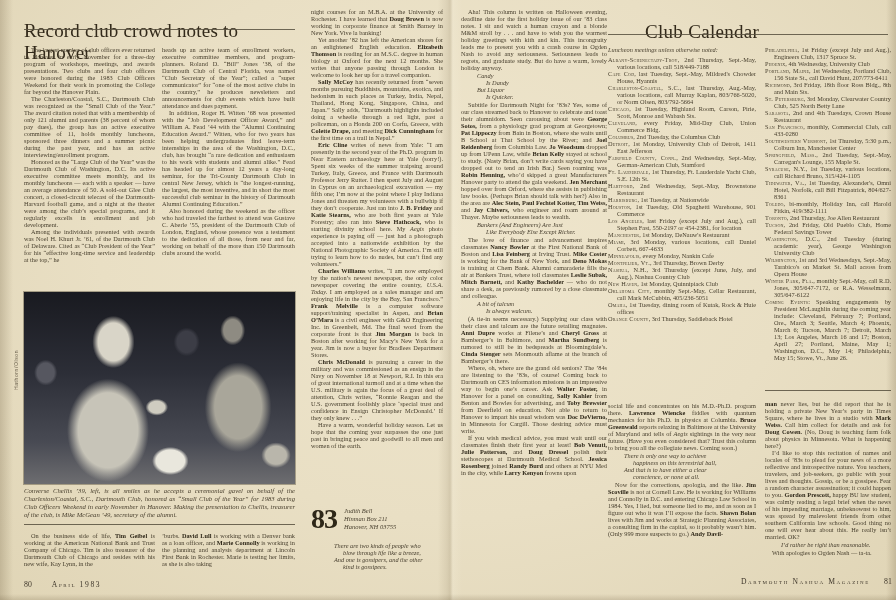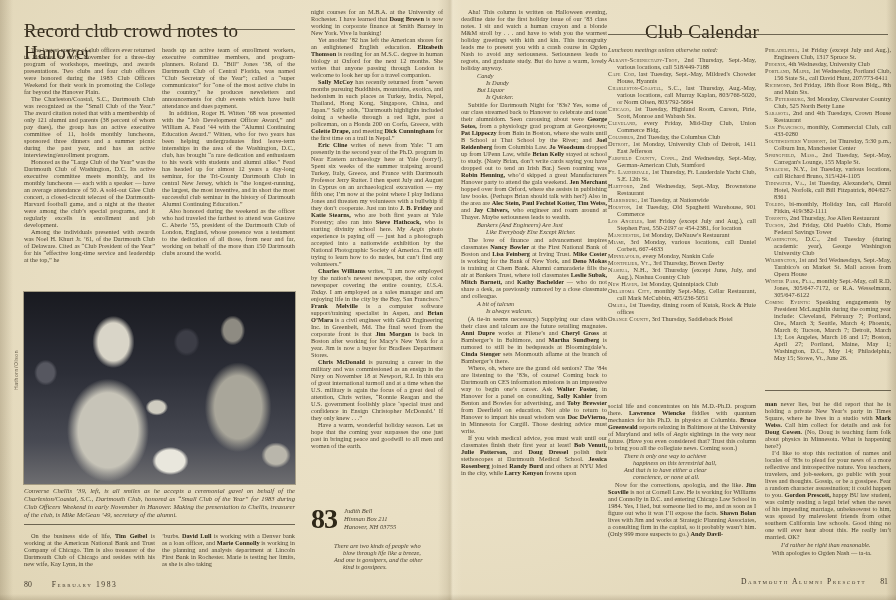--- a/index.html
+++ b/index.html
@@ -106,21 +106,21 @@
   <div class="rule" style="left:24px;top:524px;width:271px;"></div>
   <div class="body-col" style="left:24px;top:532px;width:131px;height:47px;">
       <p class="para">On the business side of life, <b>Tim Geibel</b> is working at the American National Bank and Trust Company of Chicago. Tim is also treasurer of the Dartmouth Club of Chicago and resides with his new wife, Kay Lynn, in the</p>
     </div>
   <div class="body-col" style="left:162px;top:532px;width:133px;height:47px;">
       <p class="para noindent">’burbs. <b>David Lull</b> is working with a Denver bank as a loan officer, and <b>Marie Connolly</b> is working in the planning and analysis department at Lincoln First Bank in Rochester. Marie is testing her limits, as she is also taking</p>
     </div>
 
   <div class="footer" id="footer-left">
     <span class="folio">80</span>
-    <span class="sc-caps">February 1983</span>
+    <span class="sc-caps">April 1983</span>
   </div>
 
   <div class="body-col" style="left:311px;top:8px;width:132px;height:492px;">
       <p class="para noindent">night courses for an M.B.A. at the University of Rochester. I have learned that <b>Doug Brown</b> is now working in corporate finance at Smith Barney in New York. Vive la banking!</p>
       <p class="para">Yet another ’82 has left the American shores for an enlightened English education. <b>Elizabeth Thomson</b> is reading for an M.S.C. degree in human biology at Oxford for the next 12 months. She writes that anyone passing through London is welcome to look her up for a travel companion.</p>
       <p class="para"><b>Sally McCoy</b> has recently returned from “seven months pursuing Buddhists, mountains, exotica, and hedonism in such places as Turkey, India, Nepal, Thailand, Hong Kong, Singapore, China, and Japan.” Sally adds, “Dartmouth highlights included doing a wheelie through a red light, past a policeman, on a Honda 200 on Corfu, Greece, with <b>Colette Drape,</b> and meeting <b>Dick Cunningham</b> for the first time on a trail in Nepal.”</p>
       <p class="para"><b>Eric Cline</b> writes of news from Yale: “I am presently in the second year of the Ph.D. program in Near Eastern archaeology here at Yale (sorry!). Spent six weeks of the summer traipsing around Turkey, Italy, Greece, and France with Dartmouth Professor Jerry Rutter. I then spent July and August in Cyprus on an archaeological excavation — my fifth one; I’m now at the point where I play Indiana Jones and threaten my volunteers with a bullwhip if they don’t cooperate. Just ran into <b>J. B. Friday</b> and <b>Katie Stearns,</b> who are both first years at Yale Forestry; also ran into <b>Steve Hathcock,</b> who is starting divinity school here. My <i>Aegis</i> photo experience is paying off — just had a photograph accepted into a nationwide exhibition by the National Photographic Society of America. I’m still trying to learn how to do nudes, but can’t find any volunteers.”</p>
       <p class="para"><b>Charles Williams</b> writes, “I am now employed by the nation’s newest newspaper, the only color newspaper covering the entire country, <i>U.S.A. Today.</i> I am employed as a sales manager and am enjoying life in the city by the Bay, San Francisco.” <b>Frank Melville</b> is a computer software support/training specialist in Aspen, and <b>Brian O’Mara</b> is a civil engineer with G&amp;O Engineering Inc. in Greenbelt, Md. The final word from the corporate front is that <b>Jim Morgan</b> is back in Boston after working for Macy’s New York for a year. Jim is now a buyer for Bradlees Department Stores.</p>
       <p class="para"><b>Chris McDonald</b> is pursuing a career in the military and was commissioned as an ensign in the Navy on November 18 at Newport, R.I. In this era of great international turmoil and at a time when the U.S. military is again the focus of a great deal of attention, Chris writes, “Ronnie Reagan and the U.S. government foolishly place ‘special trust and confidence in Ensign Christopher McDonald.’ If they only knew . . .”</p>
       <p class="para">Have a warm, wonderful holiday season. Let us hope that the coming year surpasses the one just past in bringing peace and goodwill to all men and women of the earth.</p>
@@ -230,21 +230,21 @@
   <div class="body-col" style="left:765px;top:400px;width:126px;height:170px;">
       <p class="para noindent"><b>man</b> never lies, but he did report that he is holding a private New Year’s party in Times Square, where he lives in a studio with <b>Mark Weiss.</b> Call him collect for details and ask for <b>Doug Cowen.</b> (No, Doug is teaching farm folk about physics in Minnesota. What is happening here?)</p>
       <p class="para">I’d like to stop this recitation of names and locales of ’83s to plead for your news of a more reflective and introspective nature. You teachers, travelers, and job-seekers, go public with your lives and thoughts. Gossip, or be a gossipee. Fear a random character assassination; it could happen to you. <b>Gordon Prescott,</b> happy BU law student, was calmly reading a legal brief when the news of his impending marriage, unbeknownst to him, was spread by malevolent friends from other southern California law schools. Good thing no one will ever hear about this. He really isn’t married. OK?</p>
       <div class="verse">
         <div>I’d rather be right than reasonable.</div>
       </div>
       <p class="para">With apologies to Ogden Nash — ta-ta.</p>
     </div>
 
   <div class="footer" id="footer-right">
-    <span class="sc-caps">Dartmouth Alumni Prescott</span>
+    <span class="sc-caps">Dartmouth Nashua Magazine</span>
     <span class="folio">81</span>
   </div>
 
   <div id="gutter"></div>
   <div id="edge-left"></div>
   <div id="edge-right"></div>
   <div id="edge-bottom"></div>
 </div>
 
 </body></html>

